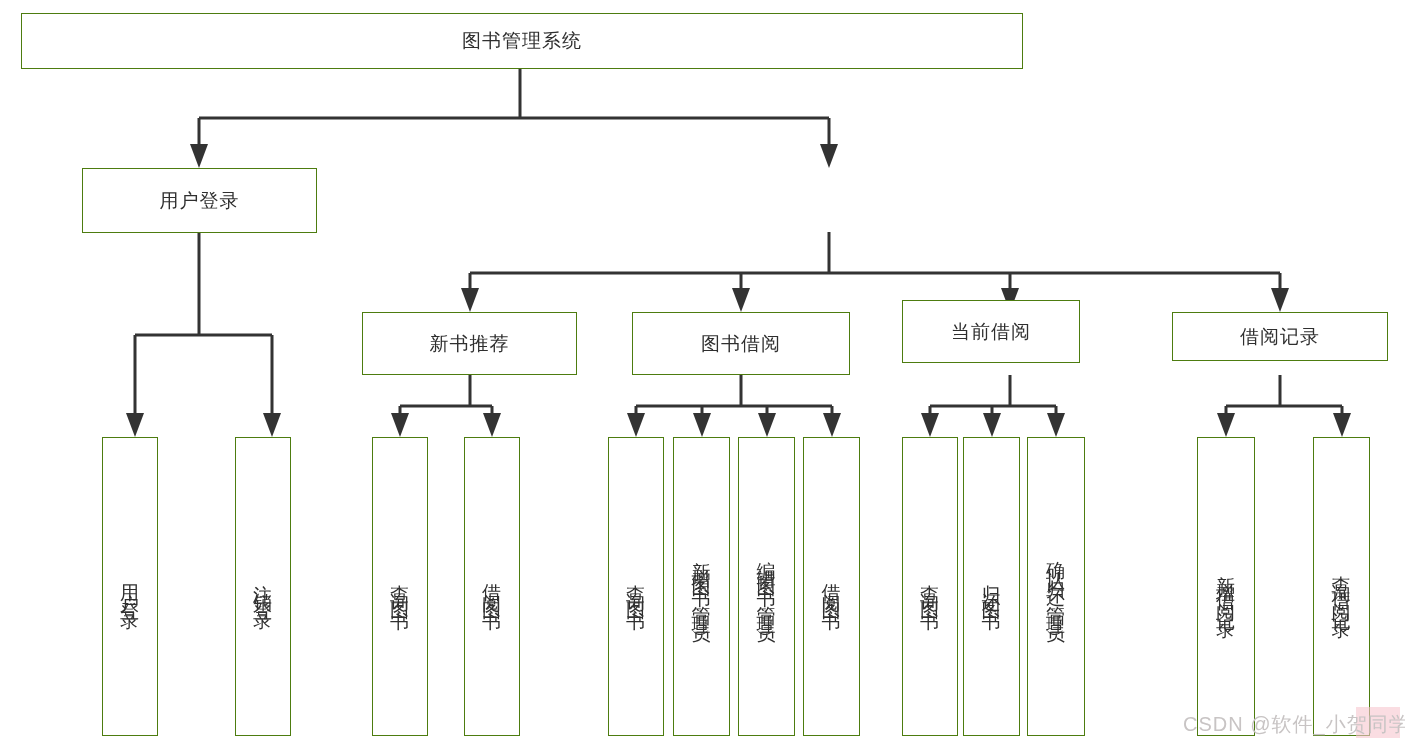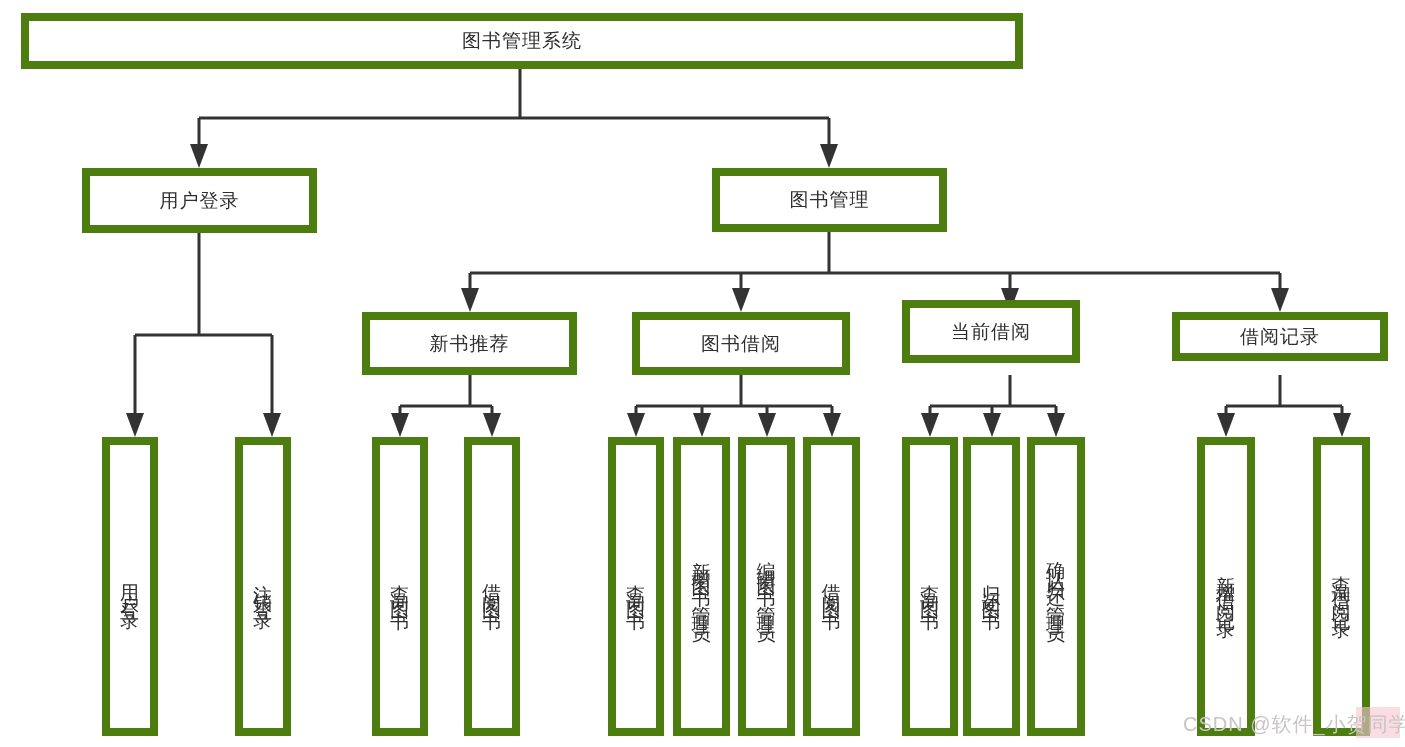--- a/index.html
+++ b/index.html
@@ -8,21 +8,21 @@
     width:1405px;height:747px;
     background:#ffffff;
     font-family:"Liberation Sans","DejaVu Sans",sans-serif;
     overflow:hidden;
   }
   #connectors{position:absolute;left:0;top:0;z-index:1;}
   .box{
     position:absolute;
     box-sizing:border-box;
     background:#ffffff;
-    border:8px solid #4d7c0f;
+    border:1px solid #4d7c0f;
     display:flex;
     align-items:center;
     justify-content:center;
     color:#2f2f2f;
     font-size:19px;
     z-index:2;
   }
   .box.h span{letter-spacing:1px;white-space:nowrap;}
   .box.v span{
     writing-mode:vertical-rl;
@@ -92,23 +92,20 @@
     </g>
   </svg>
 
   <div class="box h" style="left:21px;top:13px;width:1002px;height:56px">
     <span>图书管理系统</span>
   </div>
 
   <div class="box h" style="left:82px;top:168px;width:235px;height:65px">
     <span>用户登录</span>
   </div>
-  <div class="box h" style="left:712px;top:168px;width:235px;height:64px">
-    <span>图书管理</span>
-  </div>
 
   <div class="box h" style="left:632px;top:312px;width:218px;height:63px">
     <span>图书借阅</span>
   </div>
   <div class="box h" style="left:362px;top:312px;width:215px;height:63px">
     <span>新书推荐</span>
   </div>
   <div class="box h" style="left:902px;top:300px;width:178px;height:63px">
     <span>当前借阅</span>
   </div>

